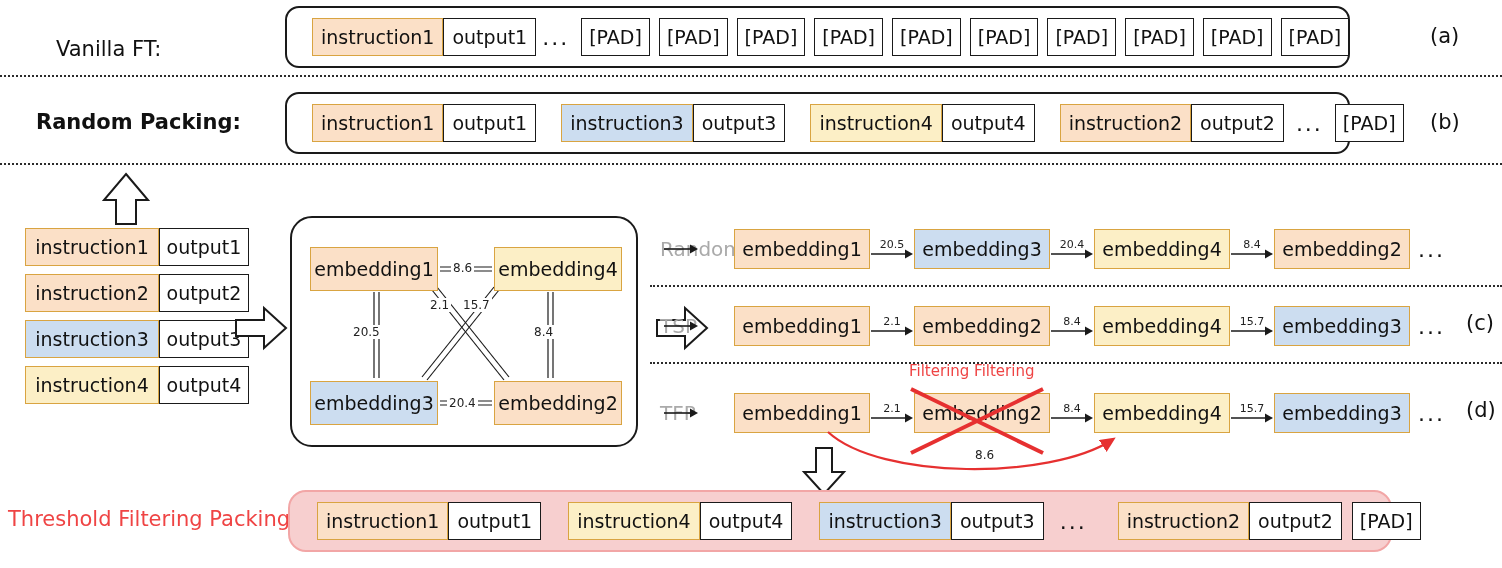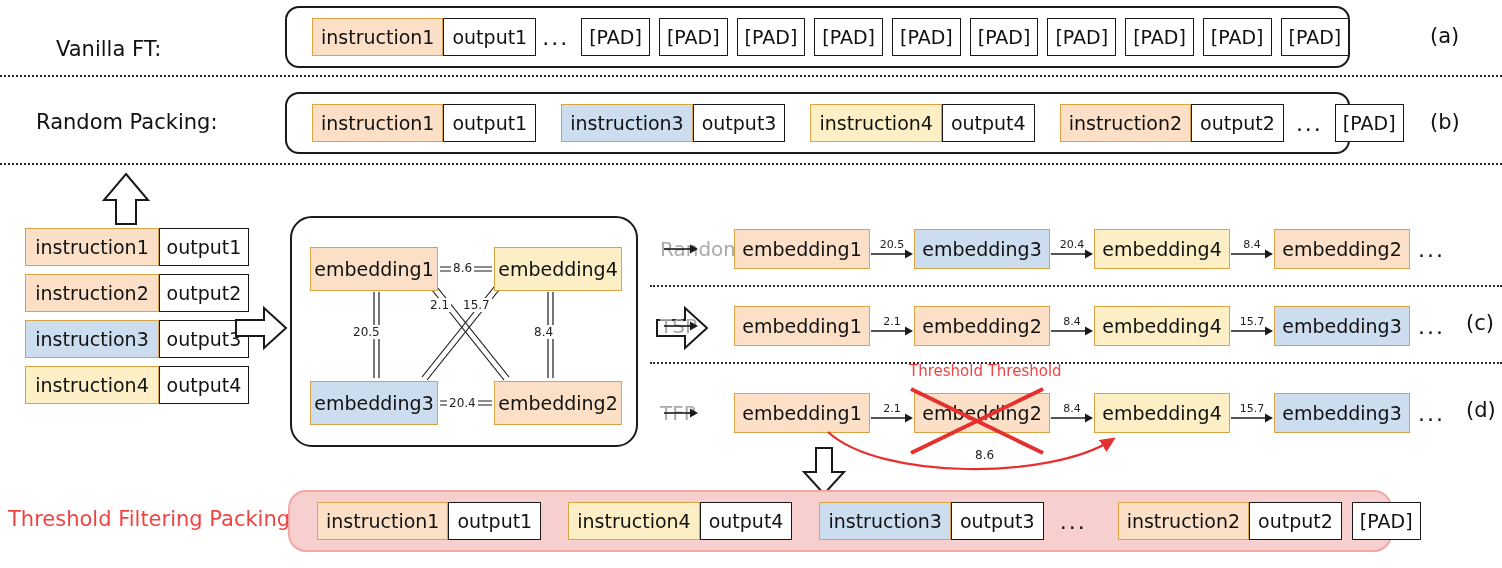--- a/index.html
+++ b/index.html
@@ -83,21 +83,21 @@
       <div class="cell" style="padding: 0px 7px;">[PAD]</div>
       <div class="cell" style="padding: 0px 7px;">[PAD]</div>
       <div class="cell" style="padding: 0px 7px;">[PAD]</div>
       <div class="cell" style="padding: 0px 7px;">[PAD]</div>
       <div class="cell" style="padding: 0px 7px;">[PAD]</div>
       <div class="cell" style="padding: 0px 7px;">[PAD]</div>
     </div>
 </div>
 <div class="tag" style="left:1430px;top:24px;">(a)</div>
 
-<div class="rowlabel" style="left:36px;top:110px;">Random Packing:</div>
+<div class="rowlabel" style="left:36px;top:110px;font-weight:bold;">Random Packing:</div>
 <div class="seq-box" style="left:285px;top:92px;width:1065px;height:62px;padding:0 10px;">
   <div id="rp-pairs" style="display:flex;align-items:center;gap:10px;">
       <div class="pair">
         <div class="cell ins" style="background: rgb(251, 224, 199); padding: 0px 8px;">instruction1</div>
         <div class="cell" style="padding: 0px 8px;">output1</div>
       </div>
       <div class="pair">
         <div class="cell ins" style="background: rgb(204, 221, 240); padding: 0px 8px;">instruction3</div>
         <div class="cell" style="padding: 0px 8px;">output3</div>
       </div>
@@ -286,21 +286,21 @@
     </div>
     <div class="node-box" style="background: rgb(204, 221, 240); width: 136px;">embedding3</div>
     <svg width="34" height="12" viewBox="0 0 34 12" style="margin-left:4px;">
       <line x1="0" y1="6" x2="26" y2="6" stroke="#1a1a1a" stroke-width="1.6"></line>
       <polygon points="26,1.5 34,6 26,10.5" fill="#1a1a1a"></polygon>
     </svg>
     <div class="dots">...</div>
   </div>
 <div class="tag" style="left:1466px;top:398px;">(d)</div>
 
-<div class="tf-note" style="left:909px;top:362px;">Threshold Threshold</div>
+<div class="tf-note" style="left:909px;top:362px;">Filtering Filtering</div>
 <svg style="left:903px;top:385px;" width="150" height="72" viewBox="0 0 150 72">
   <line x1="8" y1="4" x2="140" y2="68" stroke="#e63030" stroke-width="4"></line>
   <line x1="140" y1="4" x2="8" y2="68" stroke="#e63030" stroke-width="4"></line>
 </svg>
 <svg style="left:820px;top:424px;" width="330" height="54" viewBox="0 0 330 54">
   <defs>
     <marker id="redhead" markerWidth="7" markerHeight="7" refX="5" refY="3.2" orient="auto">
       <polygon points="0,0 7,3.2 0,6.4" fill="#e63030"></polygon>
     </marker>
   </defs>

